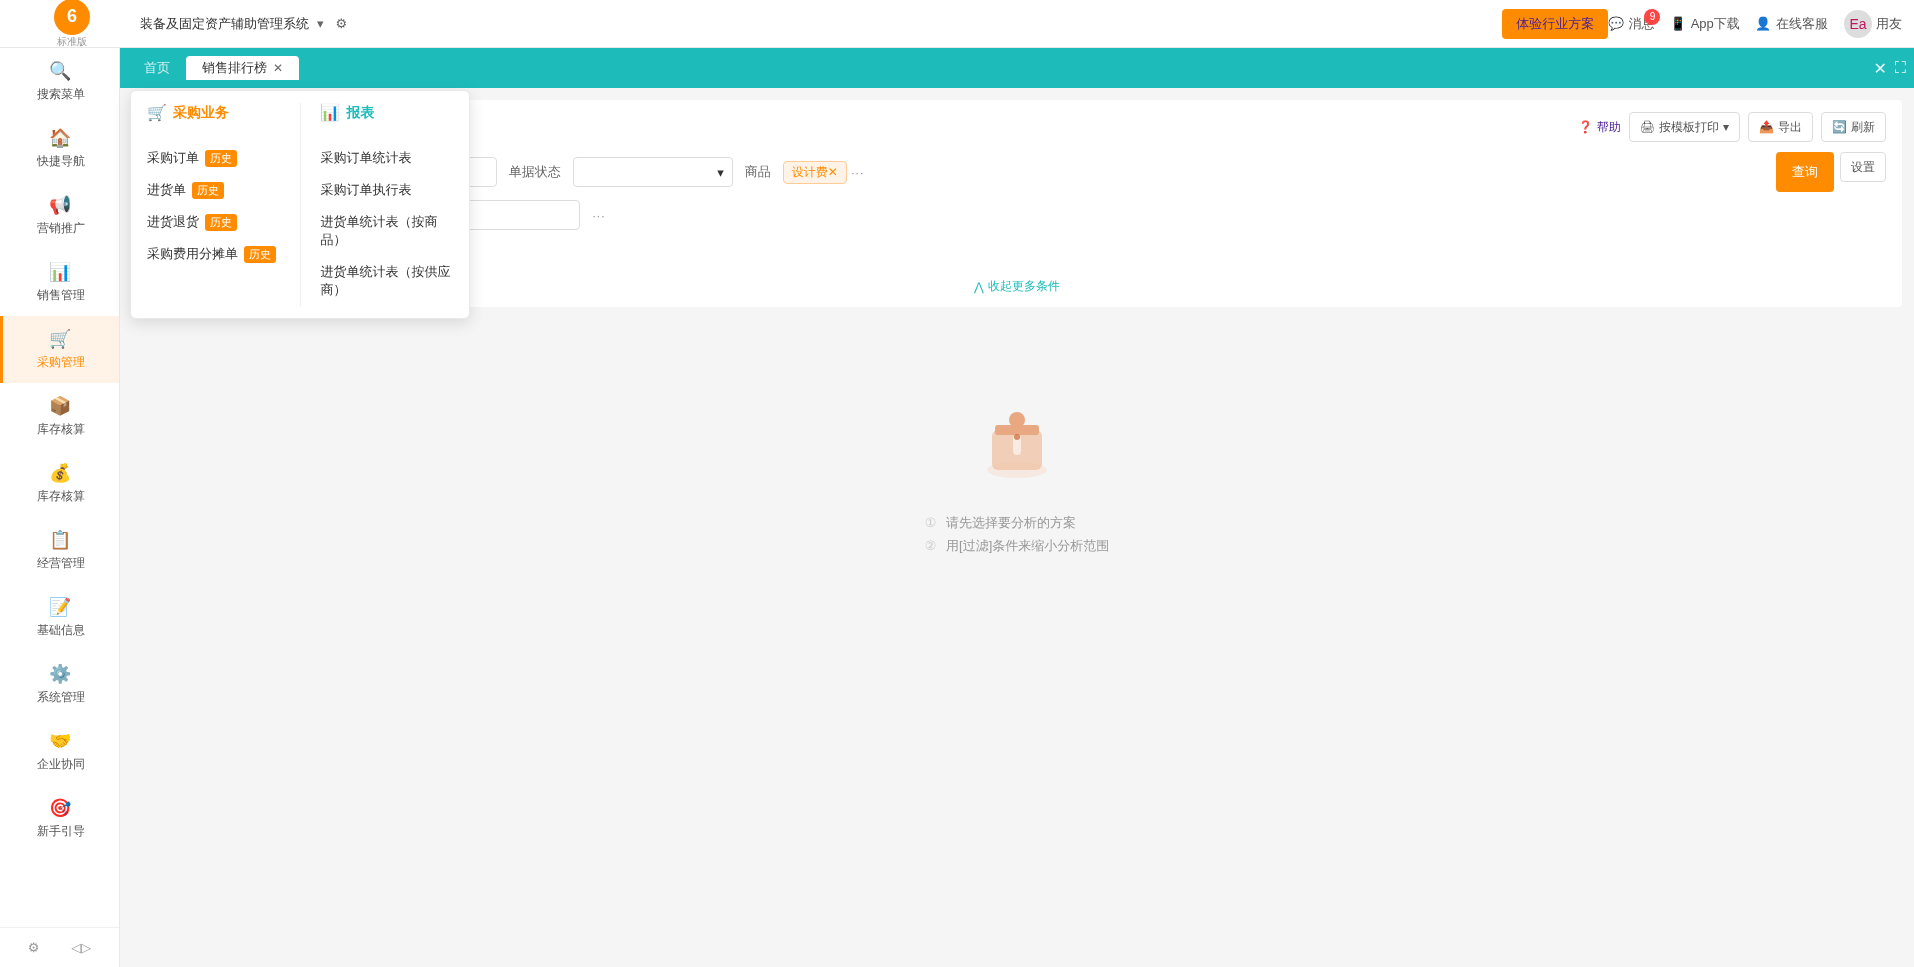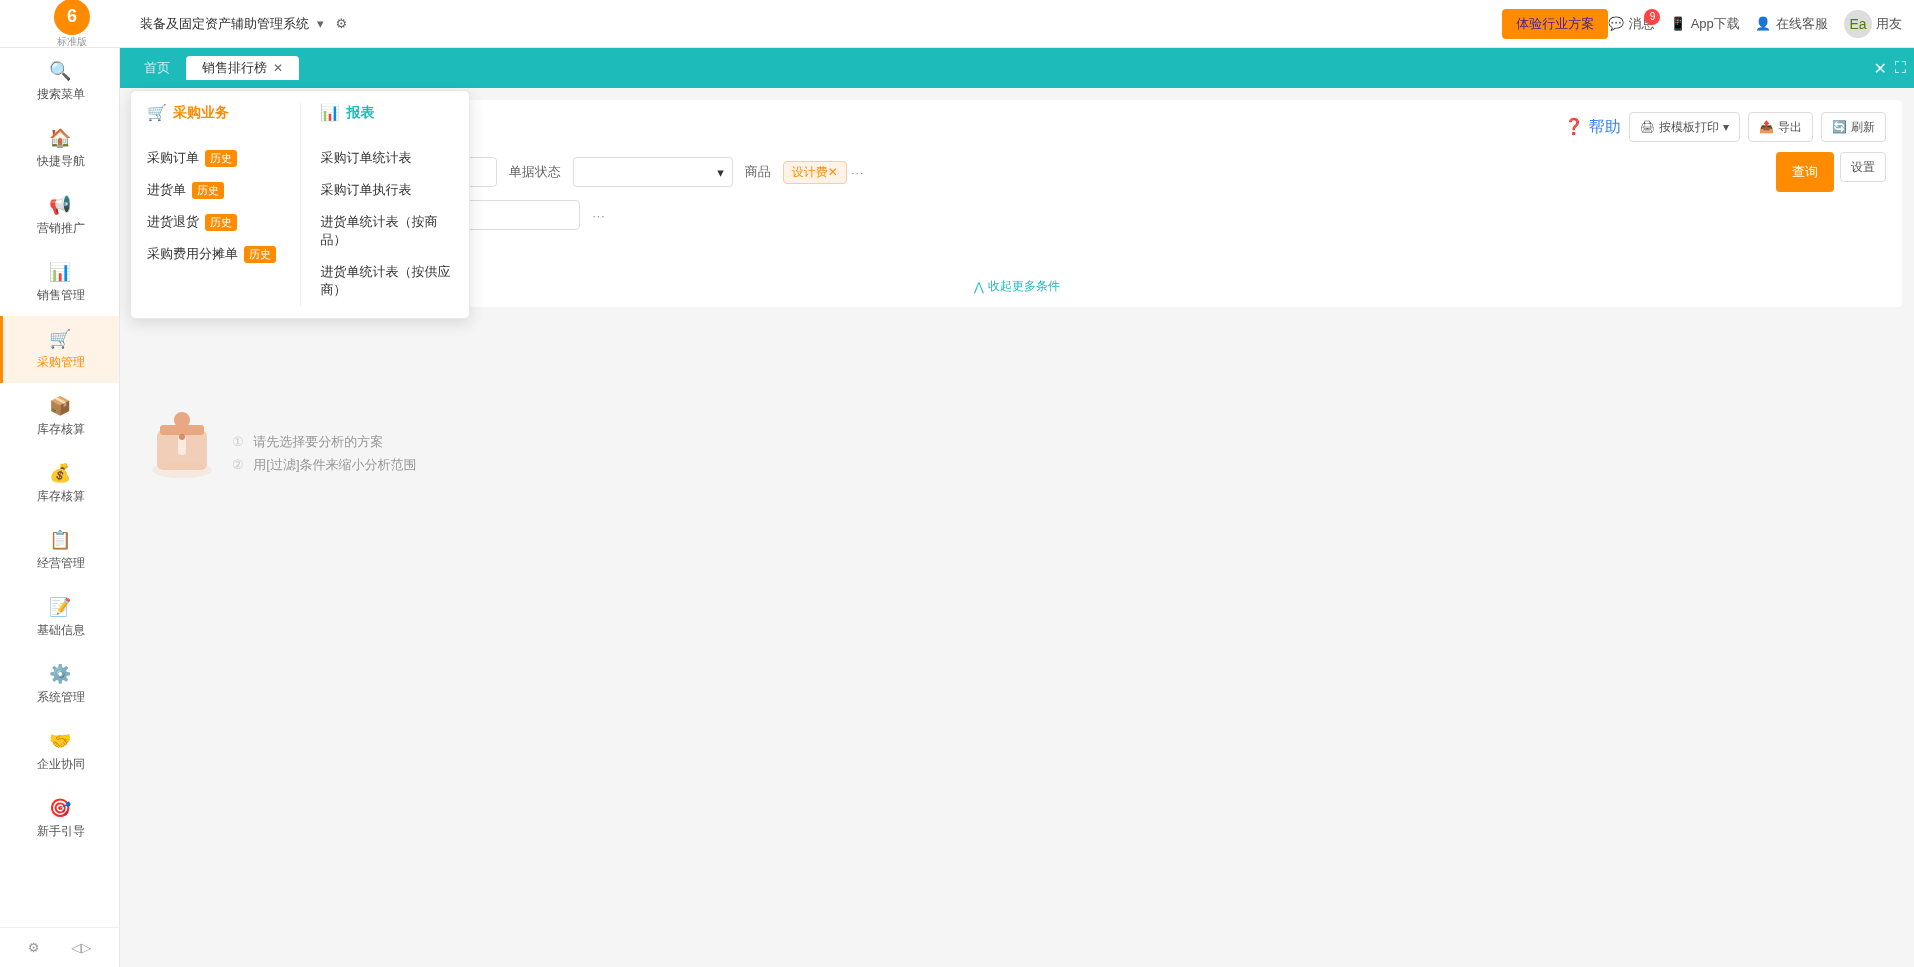--- a/index.html
+++ b/index.html
@@ -14,21 +14,21 @@
     .logo-area { display: flex; flex-direction: column; align-items: center; width: 120px; }
     .logo-icon { width: 36px; height: 36px; background: #ff8c00; border-radius: 50%; display: flex; align-items: center; justify-content: center; color: white; font-size: 18px; font-weight: bold; }
     .logo-text { font-size: 10px; color: #999; }
     .system-title { display: flex; align-items: center; gap: 8px; flex: 1; padding-left: 8px; color: #333; font-size: 13px; }
     .dropdown-arrow { cursor: pointer; color: #666; }
     .settings-icon { color: #666; cursor: pointer; margin-left: 4px; }
     .industry-btn { background: #ff8c00; color: #4c1d95; border: none; padding: 6px 14px; border-radius: 4px; cursor: pointer; font-size: 13px; }
     .header-right { display: flex; align-items: center; gap: 16px; margin-left: auto; }
     .header-action { display: flex; align-items: center; gap: 4px; color: #555; font-size: 13px; cursor: pointer; position: relative; }
     .badge { background: #f44; color: white; border-radius: 50%; width: 16px; height: 16px; display: flex; align-items: center; justify-content: center; font-size: 10px; position: absolute; top: -6px; right: -6px; }
-    .user-avatar { width: 28px; height: 28px; border-radius: 50%; background: #ddd; display: flex; align-items: center; justify-content: center; color: #4d7c0f; font-size: 14px; }
+    .user-avatar { width: 28px; height: 28px; border-radius: 50%; background: #ddd; display: flex; align-items: center; justify-content: center; color: #be185d; font-size: 14px; }
 
     
     .layout { display: flex; height: 967px; padding-top: 48px; }
 
     
     .sidebar { width: 120px; background: #fff; border-right: 1px solid #e8e8e8; display: flex; flex-direction: column; height: 100%; overflow-y: auto; }
     .sidebar-item { display: flex; flex-direction: column; align-items: center; padding: 12px 8px; cursor: pointer; color: #555; font-size: 12px; gap: 4px; border-left: 3px solid transparent; }
     .sidebar-item.active { background: #fff3e8; color: #ff8c00; border-left-color: #ff8c00; }
     .sidebar-icon { font-size: 18px; }
     .sidebar-bottom { margin-top: auto; display: flex; align-items: center; justify-content: space-around; padding: 12px; border-top: 1px solid #f0f0f0; }
@@ -56,21 +56,21 @@
     .filter-select { border: 1px solid #ddd; border-radius: 4px; padding: 4px 8px; font-size: 13px; color: #333; height: 30px; background: white; cursor: pointer; display: flex; align-items: center; justify-content: space-between; min-width: 140px; }
     .tag { display: inline-flex; align-items: center; background: #fff3e8; color: #ff8c00; border: 1px solid #ffcc99; border-radius: 4px; padding: 2px 8px; font-size: 12px; }
     .tag-close { cursor: pointer; color: #ff8c00; }
     .filter-dots { color: #999; cursor: pointer; }
     .btn-primary { background: #ff8c00; color: white; border: none; padding: 6px 16px; border-radius: 4px; cursor: pointer; font-size: 13px; height: 40px; }
     .btn-outline { background: white; color: #555; border: 1px solid #ddd; padding: 4px 10px; border-radius: 4px; cursor: pointer; font-size: 12px; height: 30px; display: flex; align-items: center; gap: 4px; }
     .filter-row-2 { display: flex; align-items: center; gap: 12px; }
     .collapse-btn { color: #1ebbbb; cursor: pointer; font-size: 12px; display: flex; align-items: center; gap: 4px; }
 
     
-    .empty-state { display: flex; flex-direction: row; align-items: center; justify-content: flex-start; padding: 80px 0; }
+    .empty-state { display: flex; flex-direction: column; align-items: center; justify-content: flex-end; padding: 80px 0; }
     .empty-icon { width: 100px; height: 100px; margin-bottom: 16px; }
     .empty-text { color: #999; font-size: 13px; line-height: 1.8; }
 
     
     .dropdown-menu {
       position: fixed; top: 90px; left: 130px; width: 340px;
       background: white; border: 1px solid #e8e8e8; border-radius: 6px;
       box-shadow: 0 4px 16px rgba(0,0,0,0.12); z-index: 200; padding: 12px 0;
     }
     .dropdown-cols { display: flex; }
@@ -192,21 +192,21 @@
         <button class="tab-action-btn">⛶</button>
       </div>
     </div>
 
     <div class="content">
       <div class="content-inner">
 
         <div class="filter-area">
 
           <div style="display:flex;align-items:center;justify-content:flex-end;gap:8px;margin-bottom:10px;">
-            <span style="color:#3b82f6;font-size:16px;cursor:pointer;">❓ <span>帮助</span></span>
+            <span style="color:#4c1d95;font-size:12px;cursor:pointer;">❓ <span>帮助</span></span>
             <button class="btn-outline">
               <span>🖨</span>
               <span>按模板打印</span>
               <span>▾</span>
             </button>
             <button class="btn-outline">
               <span>📤</span>
               <span>导出</span>
             </button>
             <button class="btn-outline">

